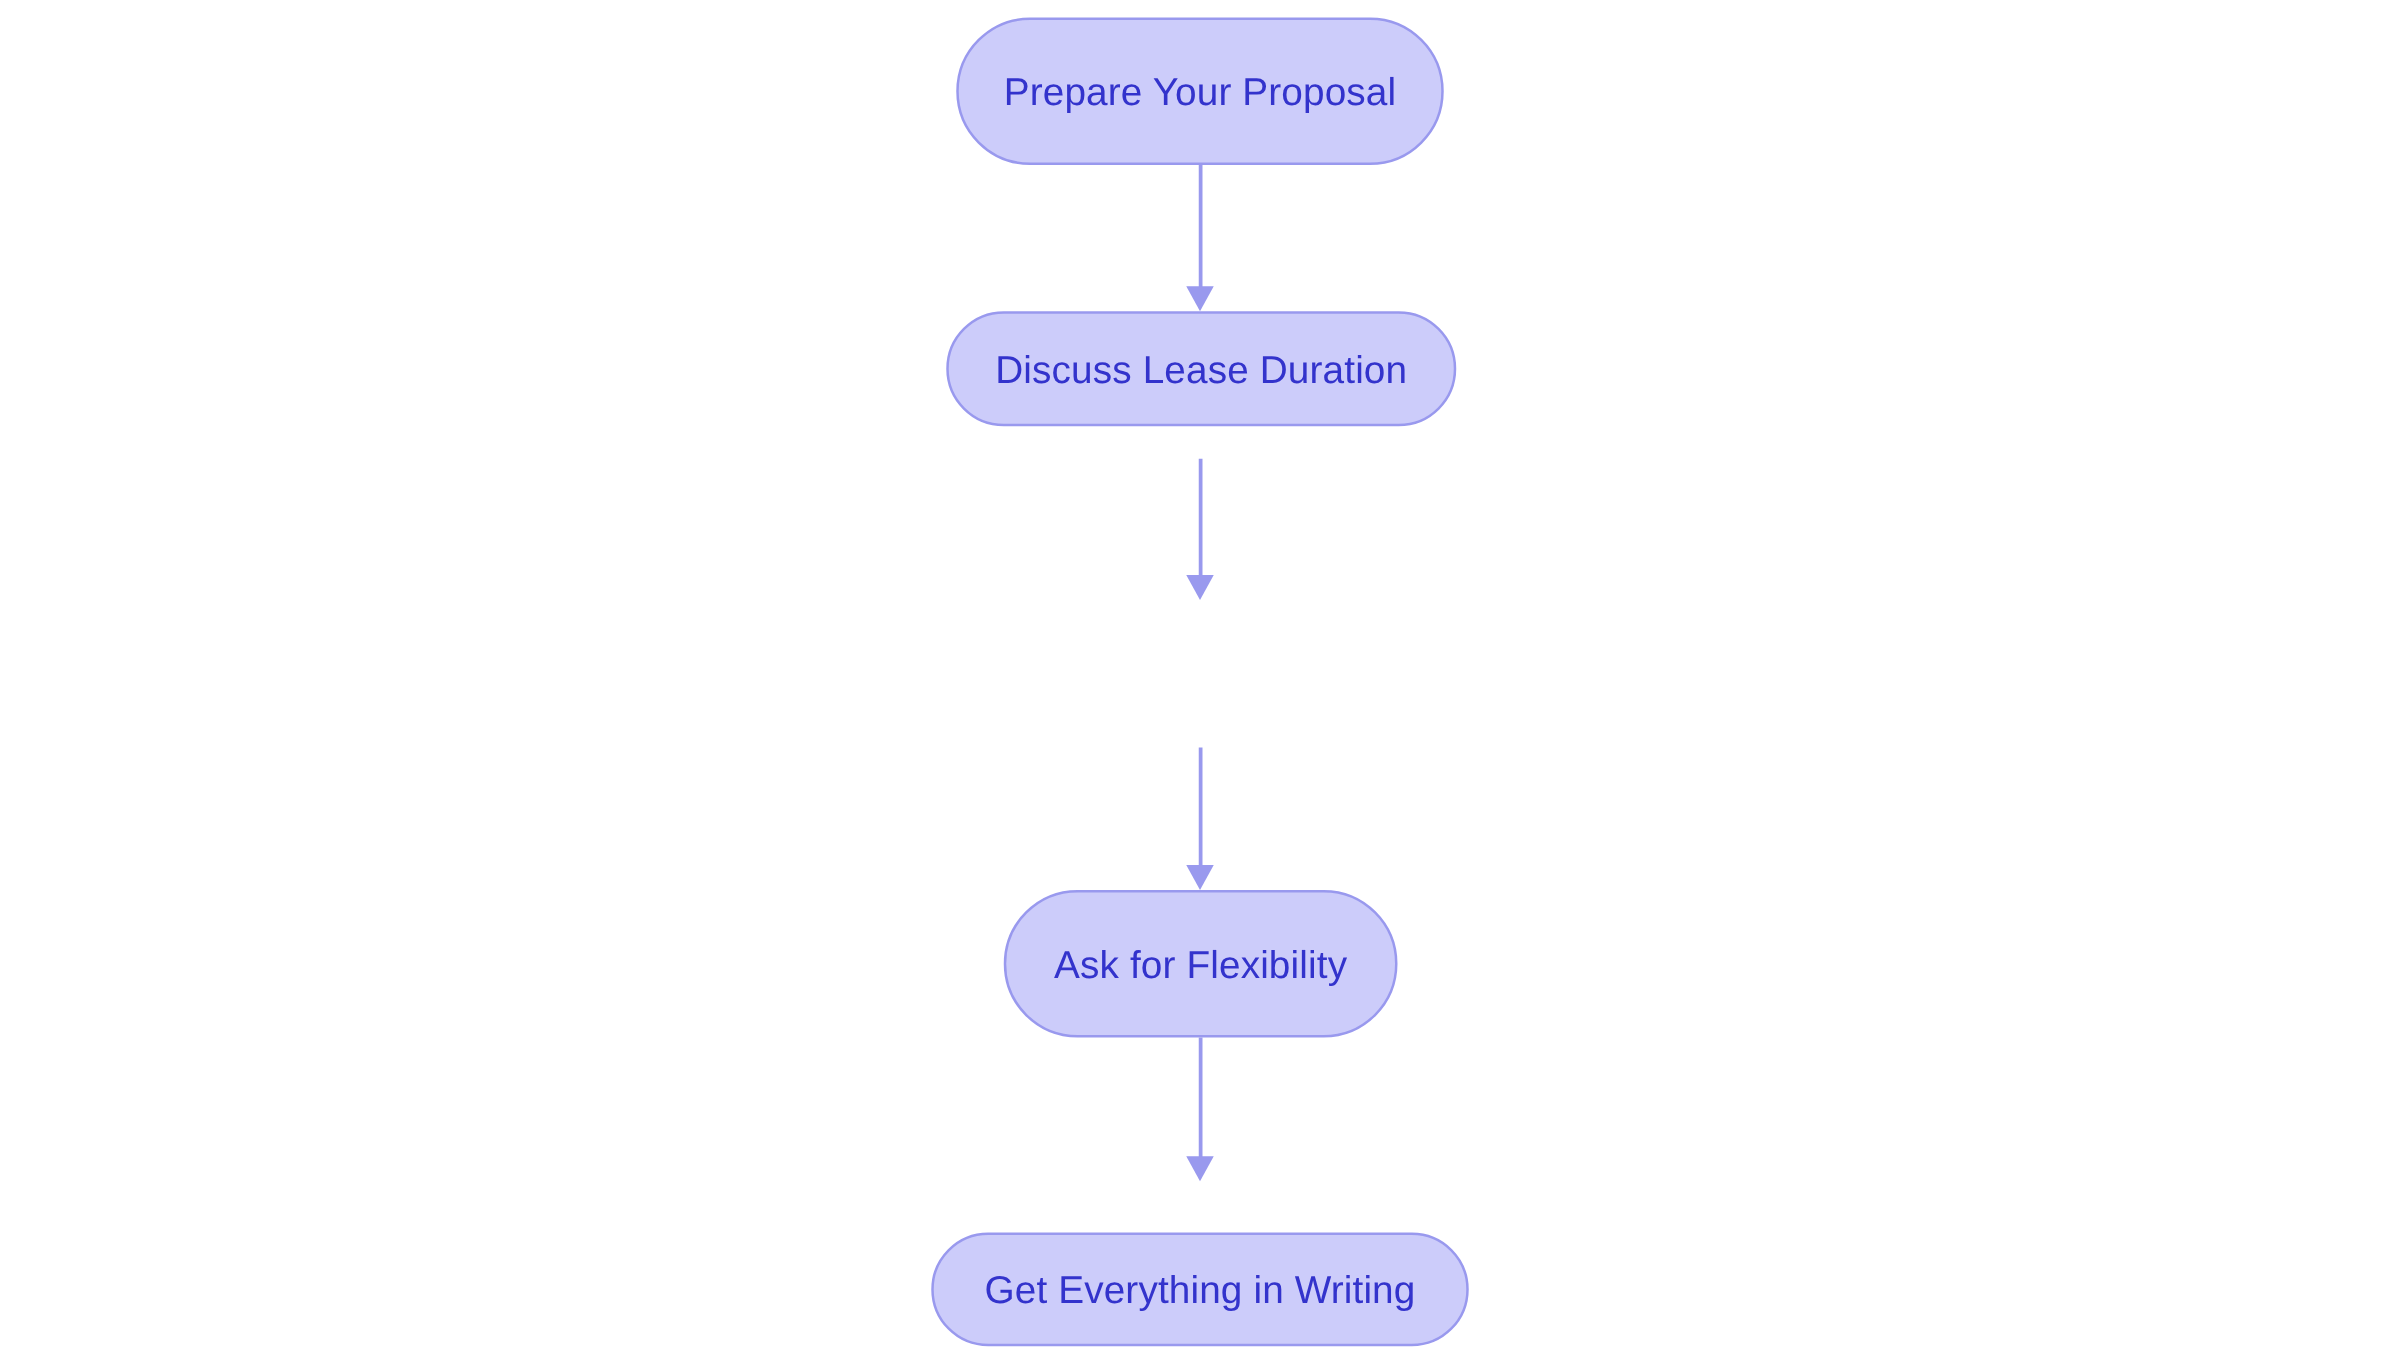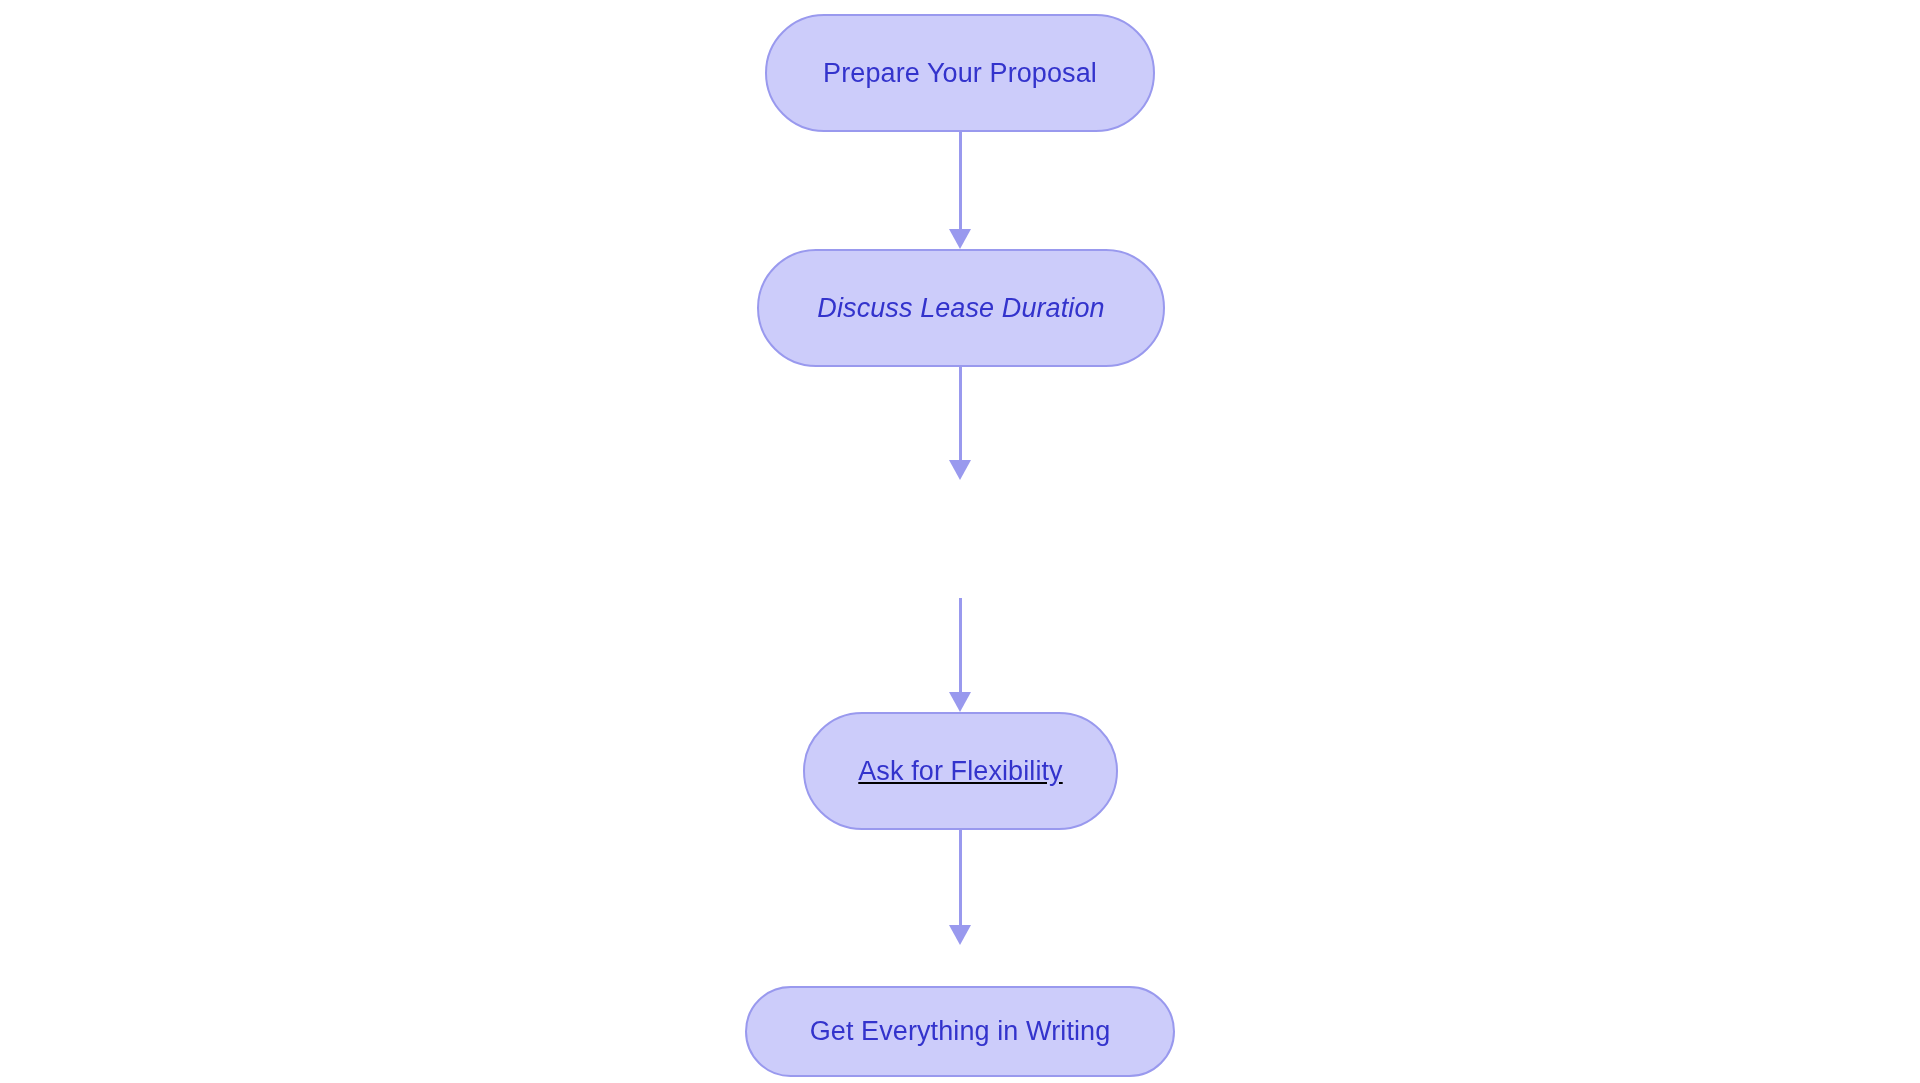--- a/index.html
+++ b/index.html
@@ -27,33 +27,33 @@
     box-sizing: border-box;
     display: flex;
     align-items: center;
     justify-content: center;
     background: #ccccfa;
     border: 2px solid #9999ee;
     border-radius: 60px;
     z-index: 2;
   }
   .node-label {
-    font-size: 27px;
+    font-size: 31px;
     line-height: 1;
     color: #3333cc;
     letter-spacing: 0.1px;
     white-space: nowrap;
     font-weight: 400;
   }
 
   
   #node-0 { left: 765px; top: 14px;   width: 390px; height: 118px; }
-  #node-1 { left: 757px; top: 249px;  width: 408px; height: 118px; font-style: italic; }
+  #node-1 { left: 757px; top: 249px;  width: 408px; height: 92px; }
   #node-2 { left: 748px; top: 480px;  width: 424px; height: 118px; }
-  #node-3 { left: 803px; top: 712px;  width: 315px; height: 118px; text-decoration: underline; }
+  #node-3 { left: 803px; top: 712px;  width: 315px; height: 118px; }
   #node-4 { left: 745px; top: 986px;  width: 430px; height: 91px; }
 
   
   .connector {
     position: absolute;
     z-index: 1;
   }
   .connector-line {
     position: absolute;
     left: 0;

